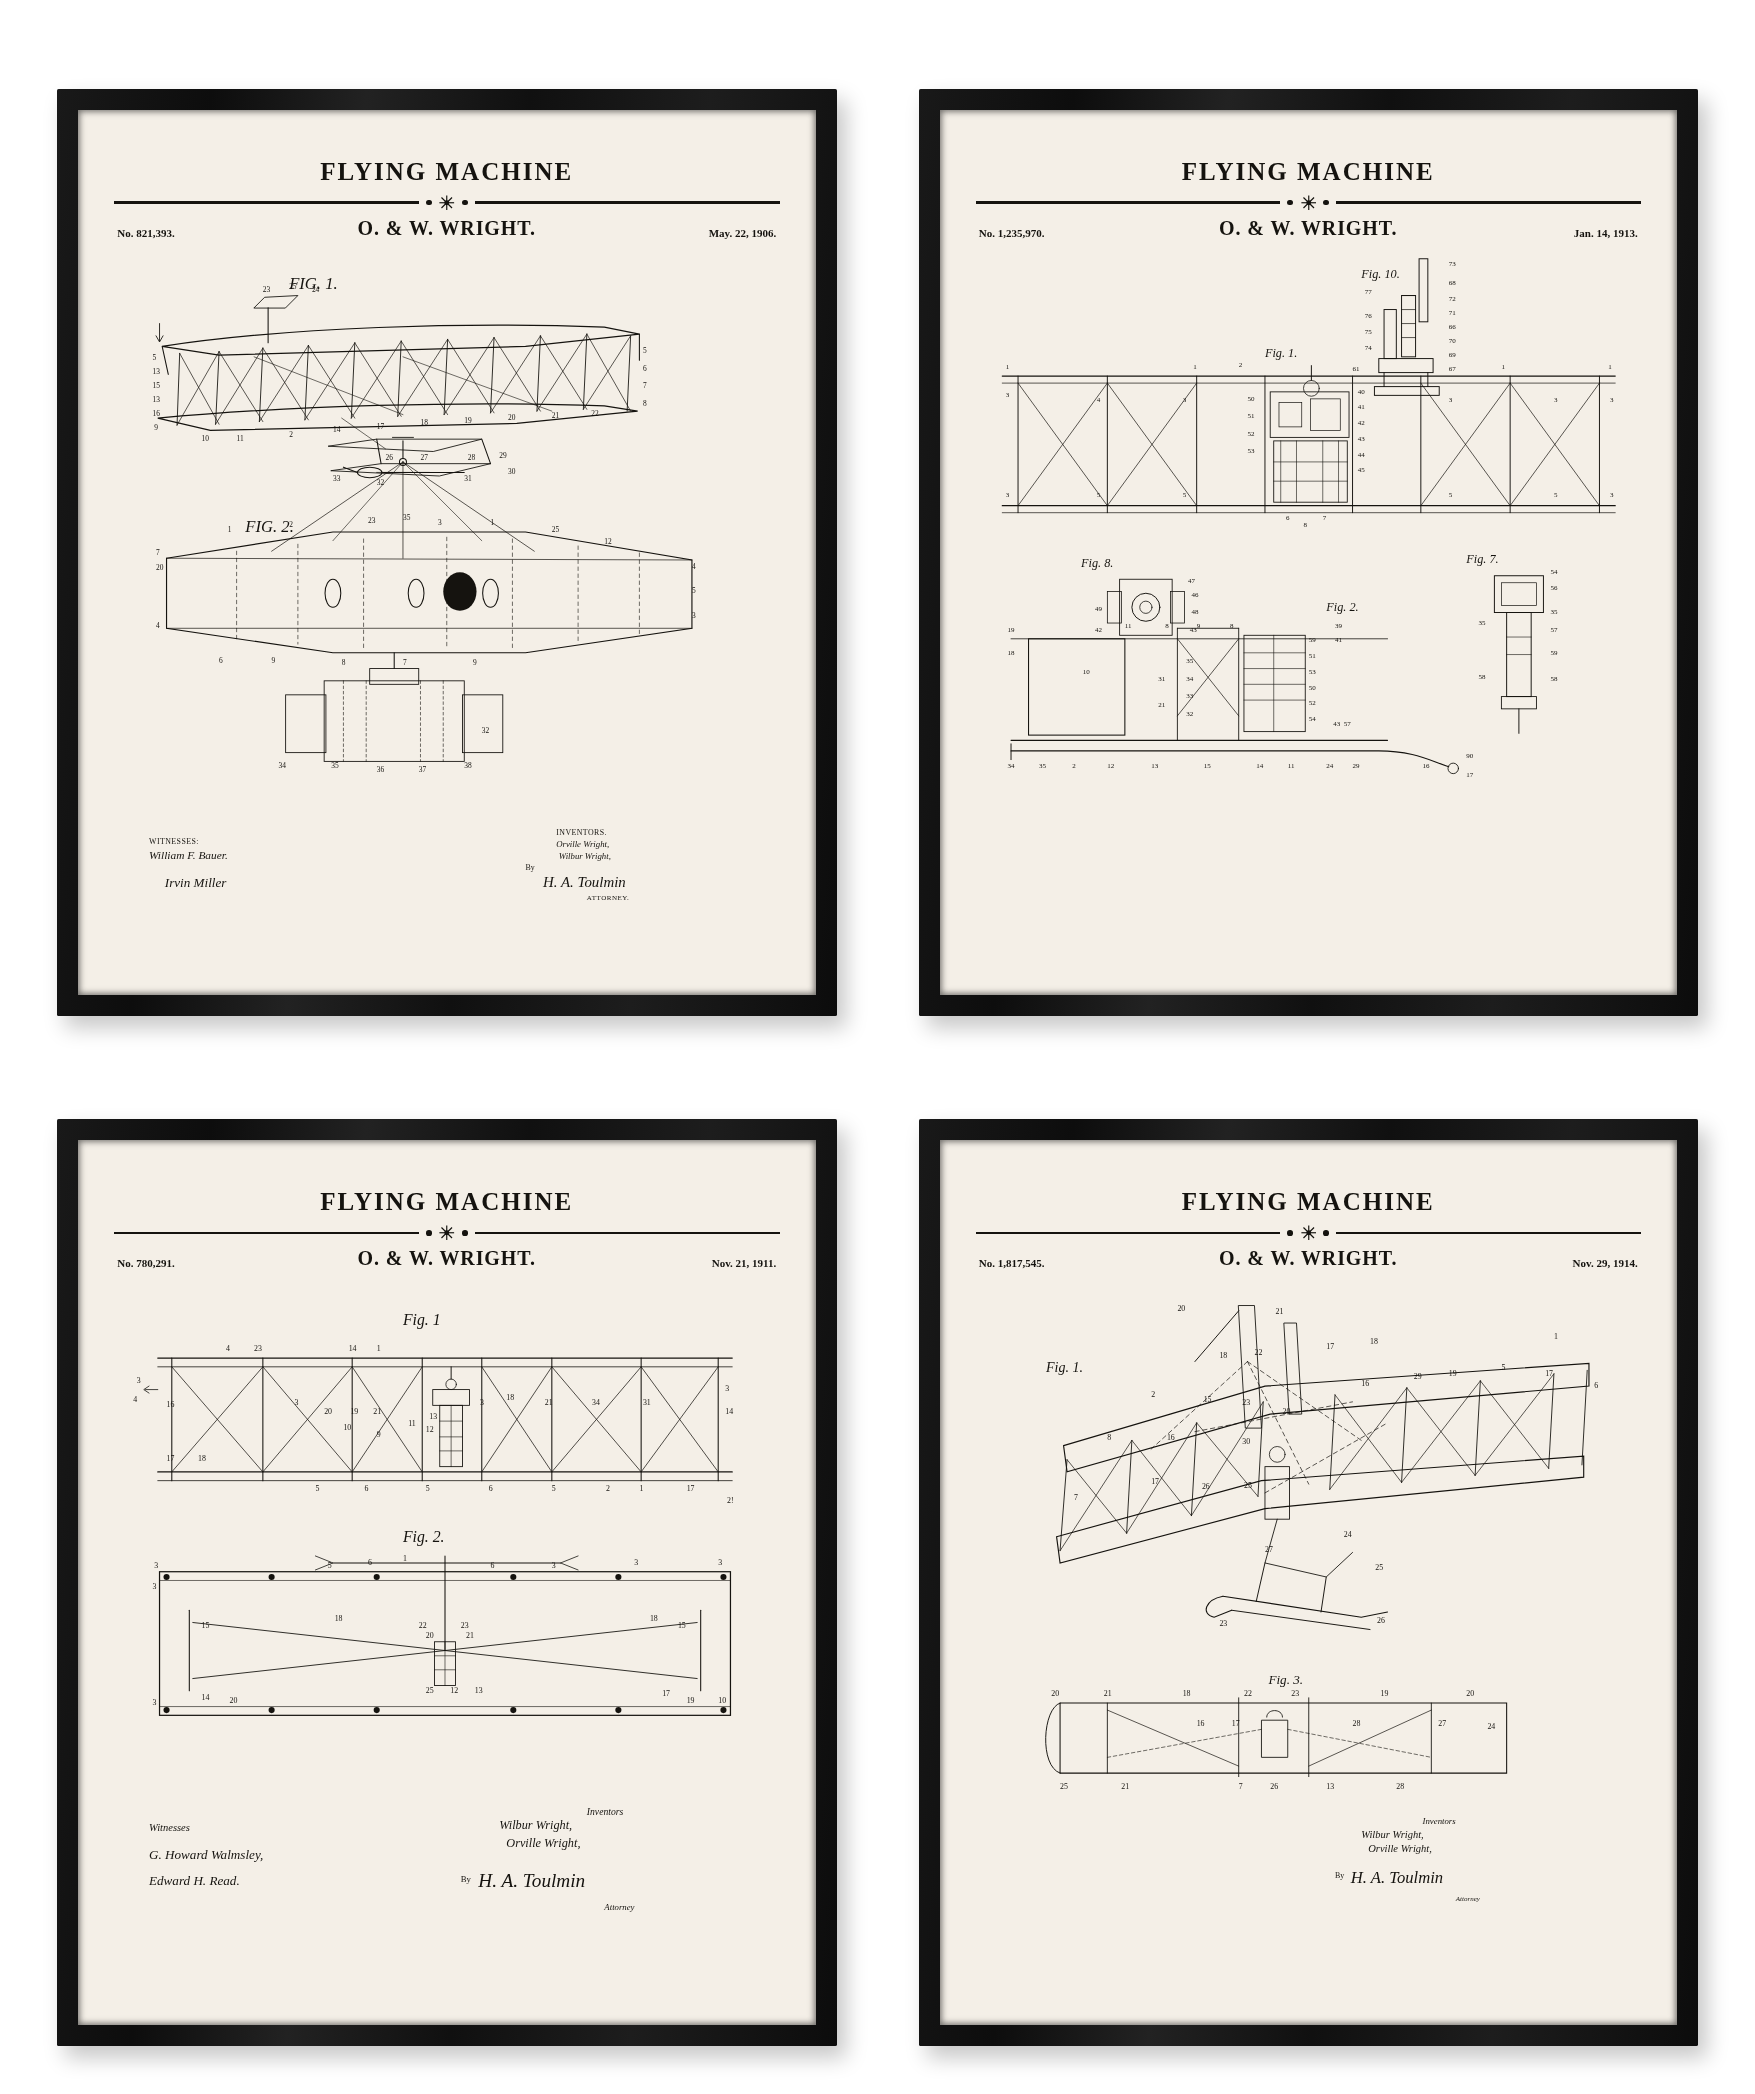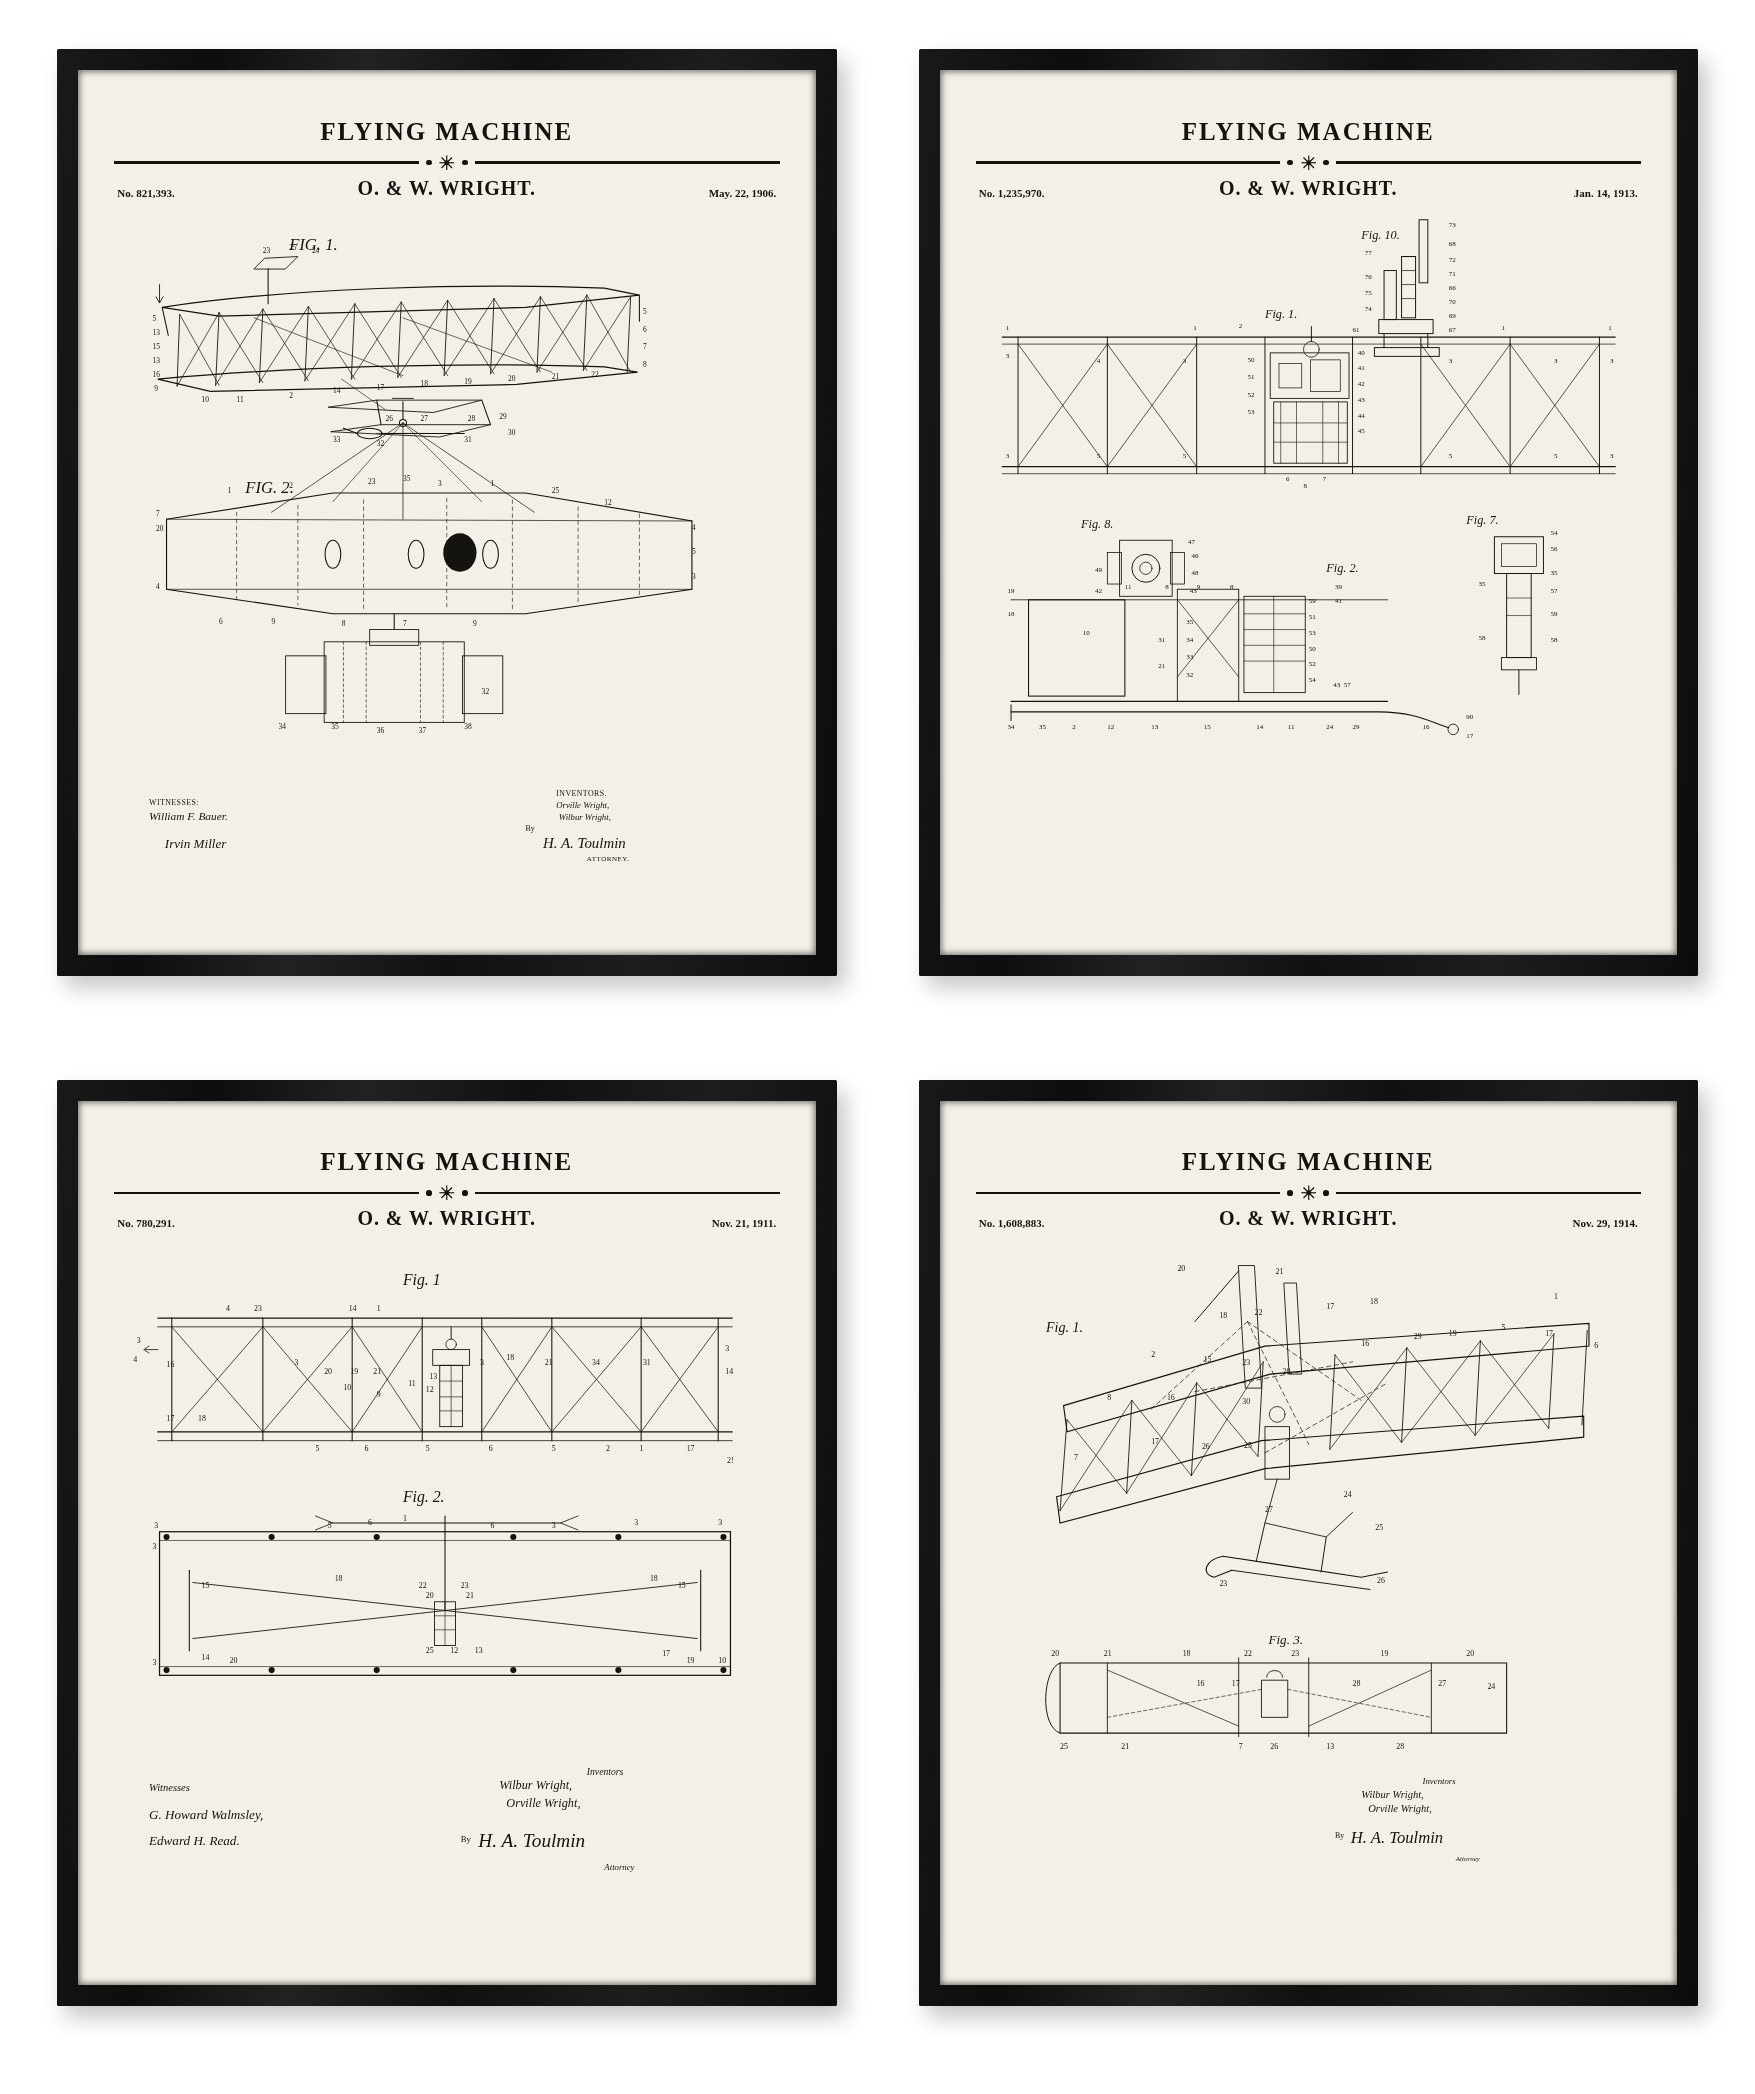--- a/index.html
+++ b/index.html
@@ -16,21 +16,21 @@
     grid-template-columns: 1fr 1fr;
     grid-template-rows: 1fr 1fr;
     column-gap: 82px;
     row-gap: 64px;
     padding: 49px 57px 49px 57px;
     background: #ffffff;
   }
   .frame-wrap {
     position: relative;
     display: flex;
-    align-items: flex-start;
+    align-items: flex-end;
     justify-content: center;
   }
   .frame {
     position: relative;
     width: 100%;
     background: #131313;
     padding: 21px;
     box-shadow: 8.2px 11.5px 21px rgba(0,0,0,0.22);
     border-radius: 1.6px;
     background-image: linear-gradient(95deg, #191919 0%, #0d0d0d 18%, #222222 36%, #101010 55%, #1d1d1d 76%, #0c0c0c 100%);
@@ -805,21 +805,21 @@
                     <line x1="16.8" y1="3.2" x2="3.2" y2="16.8"></line>
                   </g>
                 </g>
               </svg>
             </div>
             <div class="dot"></div>
             <div class="rule"></div>
           </div>
           <div class="inventors">O. &amp; W. WRIGHT.</div>
           <div class="meta-row">
-            <div>No. 1,608,883.</div>
+            <div>No. 1,817,545.</div>
             <div class="meta-center-space"></div>
             <div>Nov. 29, 1914.</div>
           </div>
 
           <div class="drawing">
             <svg viewBox="0 0 760 820" preserveAspectRatio="xMidYMid meet">
               <g fill="none" stroke="#15130f" stroke-width="1.1" stroke-linecap="round">
 
                 <text x="80" y="112" font-family="Liberation Serif, serif" font-style="italic" font-size="16" fill="#15130f" stroke="none">Fig. 1.</text>
 

